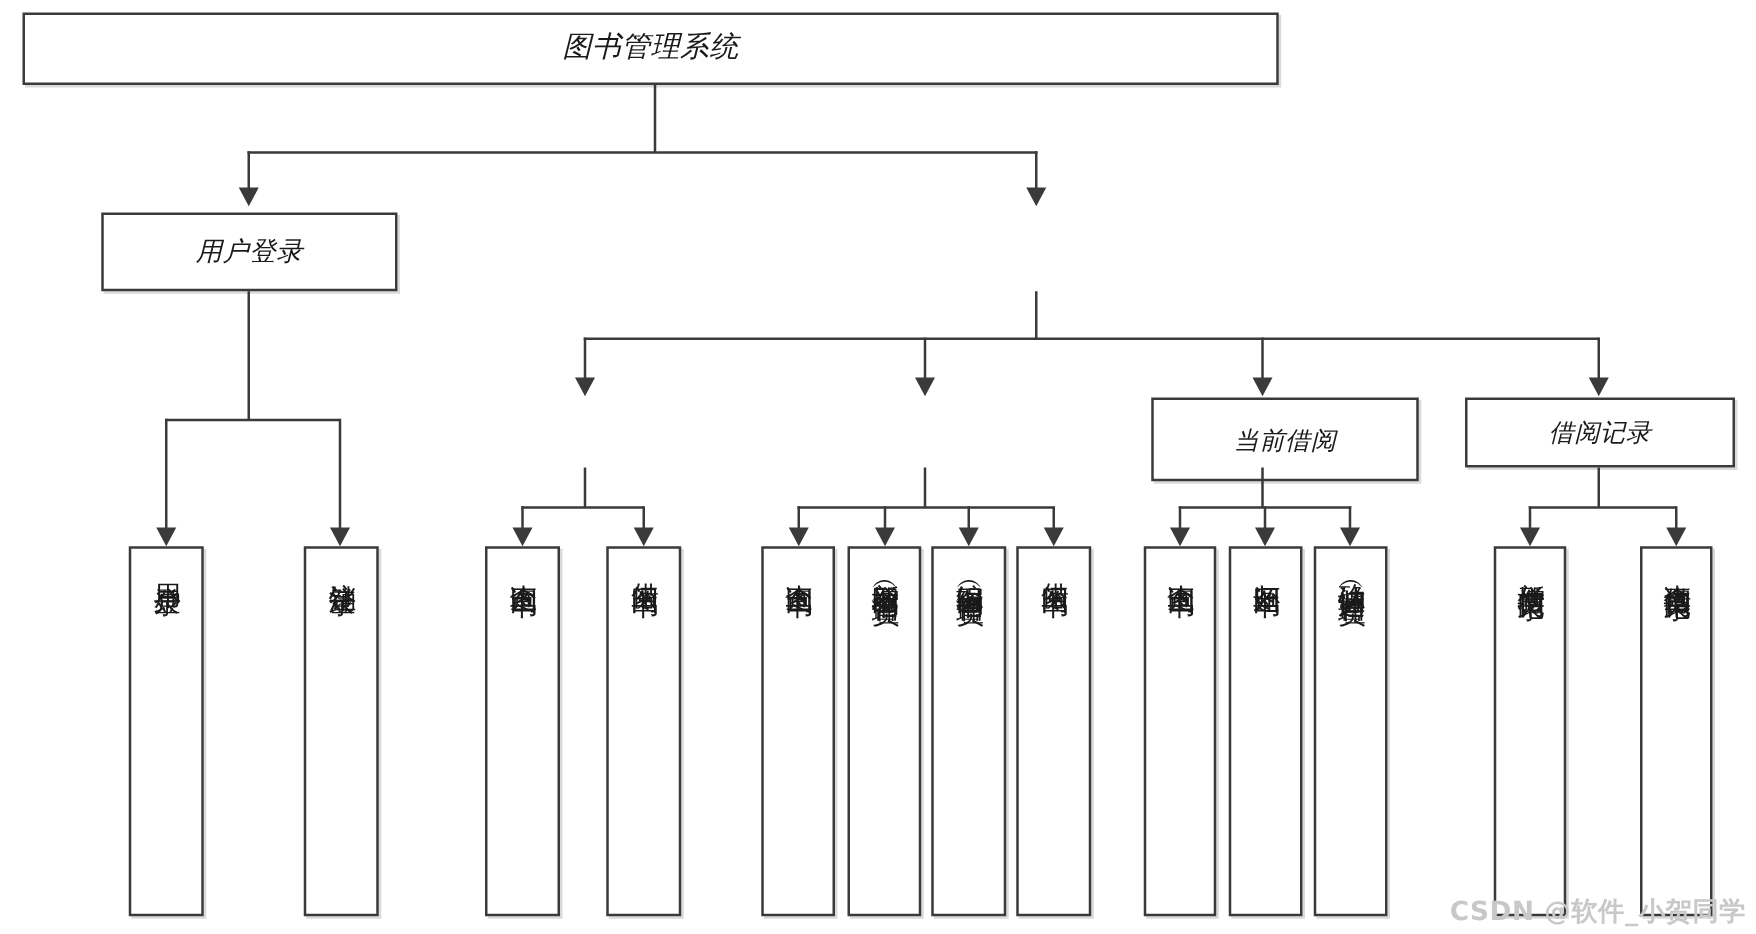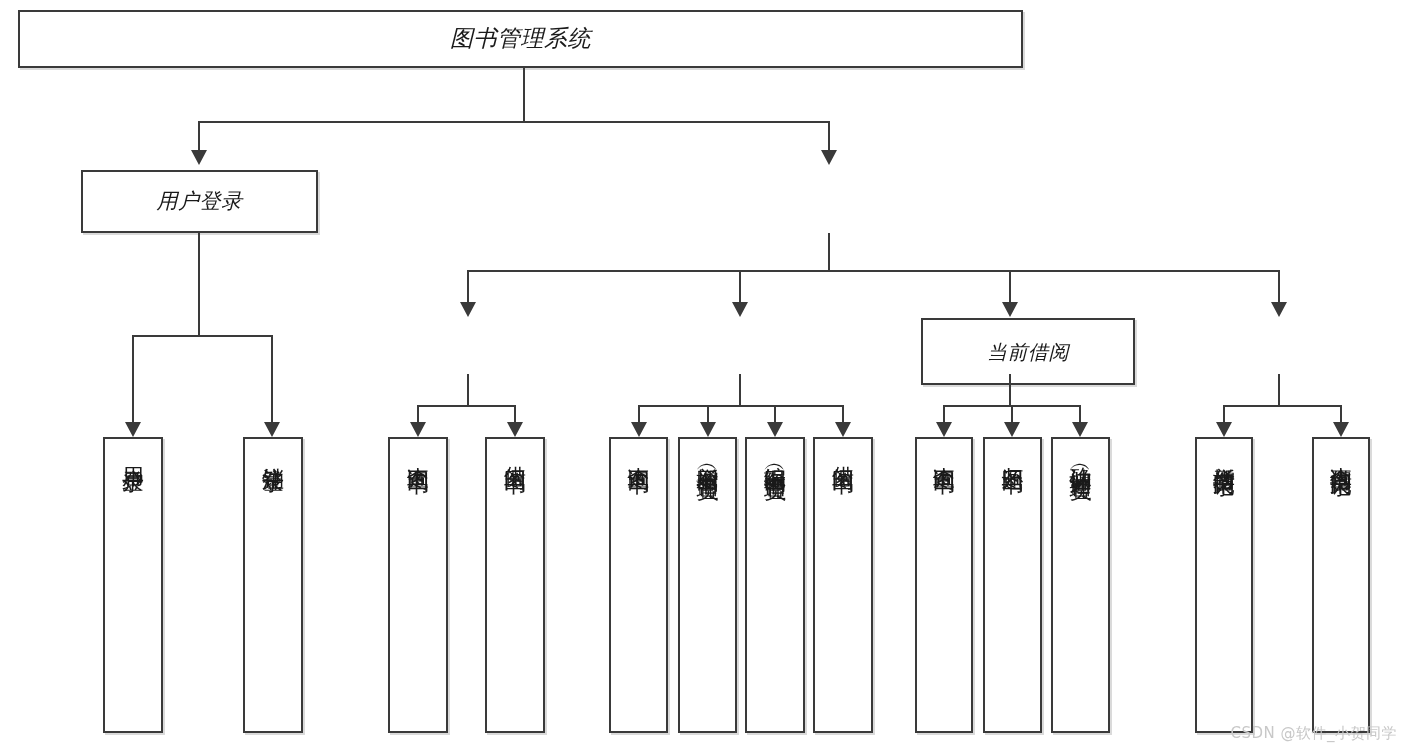--- a/index.html
+++ b/index.html
@@ -76,25 +76,26 @@
     width: 0;
     height: 0;
     border-left: 8px solid transparent;
     border-right: 8px solid transparent;
     border-top: 15px solid #3a3a3a;
   }
   #watermark {
     position: absolute;
     right: 8px;
     bottom: 4px;
-    font-size: 15px;
+    font-size: 21px;
     color: #c8c8c8;
     letter-spacing: 0.5px;
     white-space: nowrap;
     pointer-events: none;
+    font-weight: bold;
   }
 </style>
 </head>
 <body>
 
 <div id="diagram">
 
   <div class="node-box root shadowed" style="left:18px; top:10px; width:1005px; height:58px;">
     <span class="node-label-h">图书管理系统</span>
   </div>
@@ -125,20 +126,23 @@
   <div class="connector v-line" style="left:739px; top:270px; height:33px;"></div>
   <div class="arrow-head" style="left:732px; top:302px;"></div>
   <div class="connector v-line" style="left:1009px; top:270px; height:33px;"></div>
   <div class="arrow-head" style="left:1002px; top:302px;"></div>
   <div class="connector v-line" style="left:1278px; top:270px; height:33px;"></div>
   <div class="arrow-head" style="left:1271px; top:302px;"></div>
 
   <div class="node-box level3 shadowed" style="left:903px; top:318px; width:214px; height:67px;margin-left:18px;">
     <span class="node-label-h">当前借阅</span>
   </div>
+  <div class="node-box level3 shadowed" style="left:1172px; top:318px; width:216px; height:56px;">
+    <span class="node-label-h">借阅记录</span>
+  </div>
 
   <div class="connector v-line" style="left:467px; top:374px; height:32px;"></div>
   <div class="connector h-line" style="left:417px; top:405px; width:98px;"></div>
   <div class="connector v-line" style="left:417px; top:405px; height:18px;"></div>
   <div class="arrow-head" style="left:410px; top:422px;"></div>
   <div class="connector v-line" style="left:514px; top:405px; height:18px;"></div>
   <div class="arrow-head" style="left:507px; top:422px;"></div>
 
   <div class="connector v-line" style="left:739px; top:374px; height:32px;"></div>
   <div class="connector h-line" style="left:638px; top:405px; width:205px;"></div>

